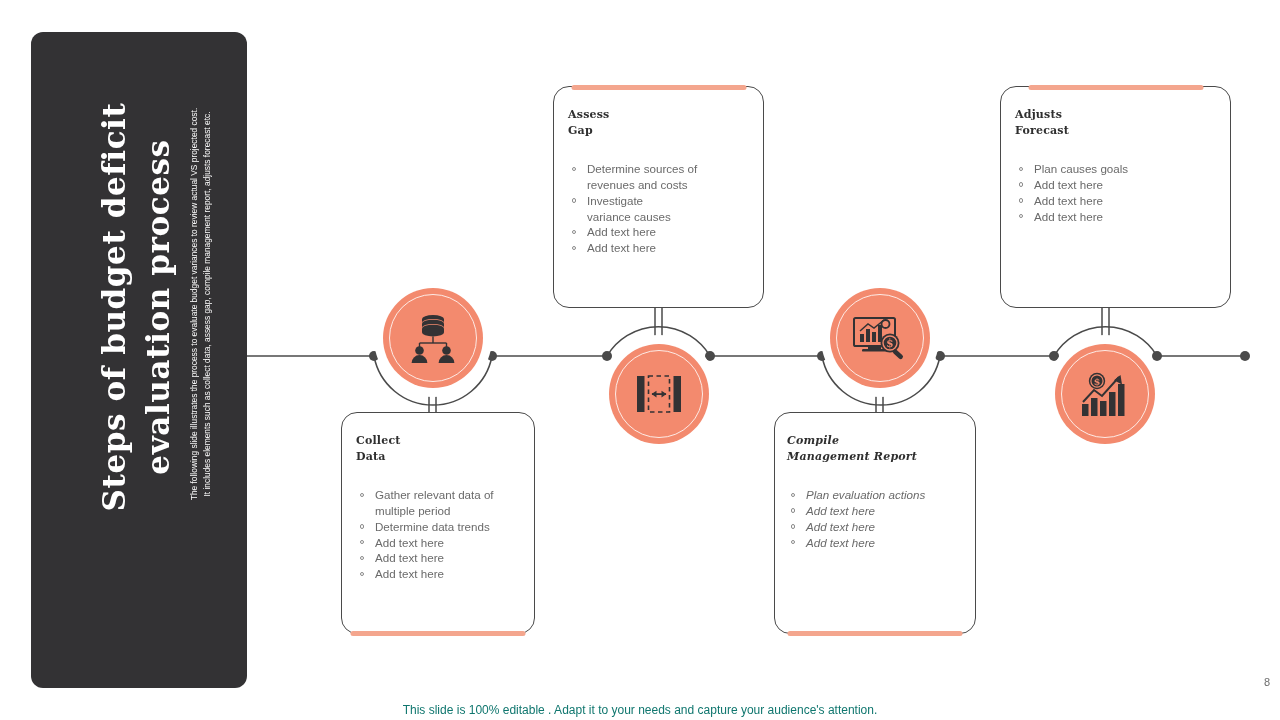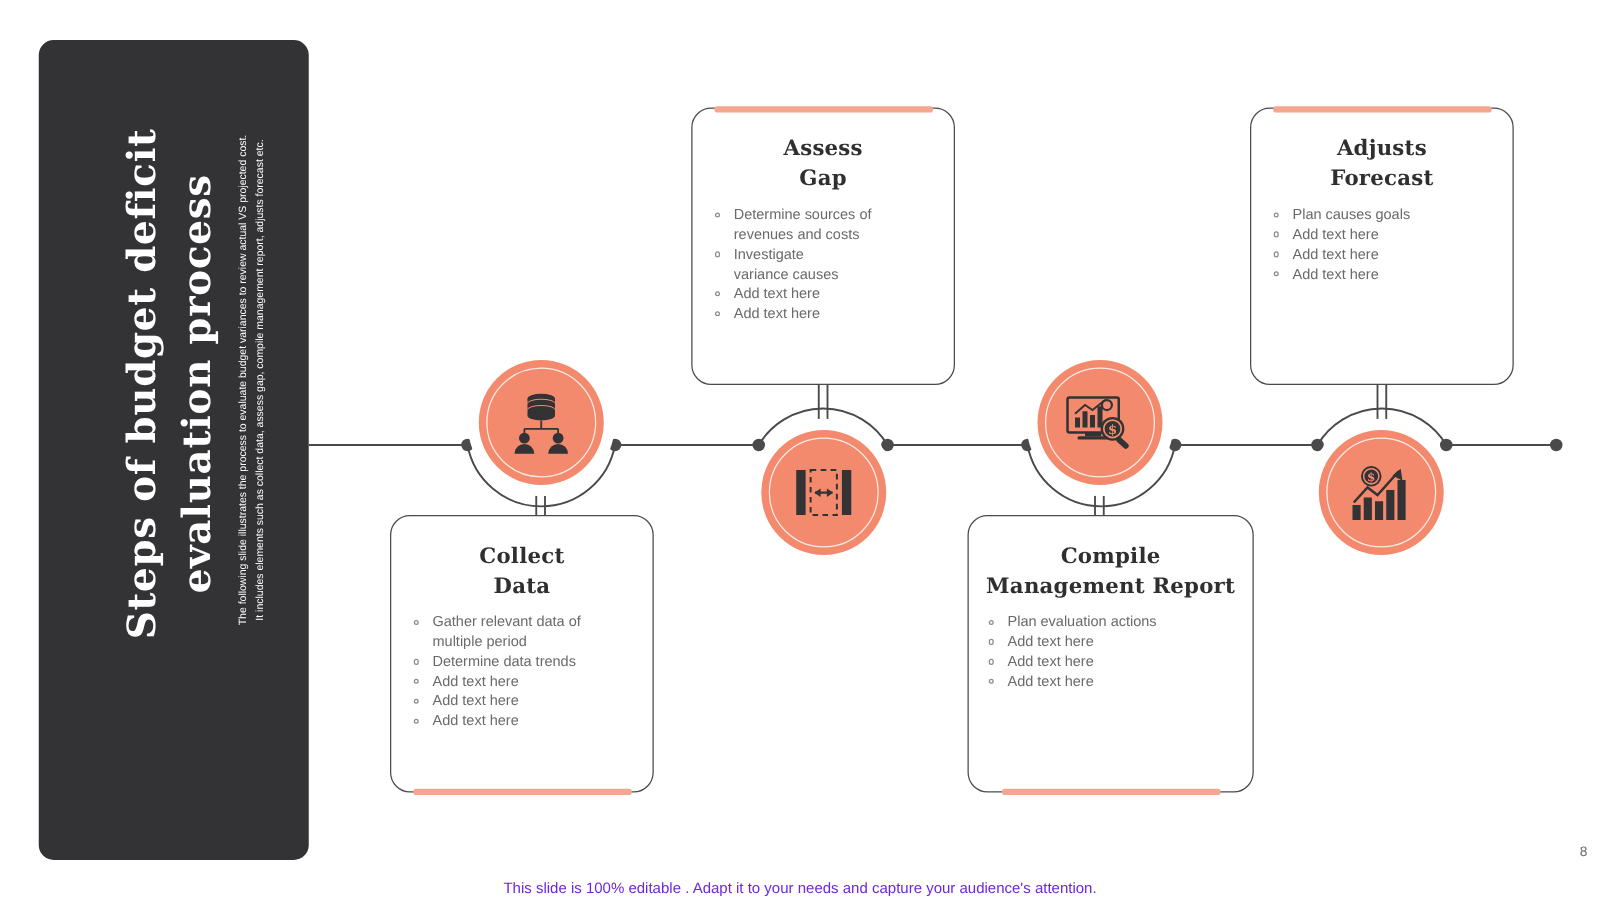--- a/index.html
+++ b/index.html
@@ -60,52 +60,52 @@
     border-radius:16px;
     background:#ffffff;
     box-sizing:border-box;
   }
   .accent{
     position:absolute;height:5px;border-radius:3px;background:#F4A68E;
   }
   .accent.top{top:-2.5px;left:50%;transform:translateX(-50%);}
   .accent.bottom{bottom:-2.5px;left:50%;transform:translateX(-50%);}
   .card-title{
-    text-align:center;
+    text-align:left;
     font-family:"DejaVu Serif", serif;
     font-weight:700;
-    font-size:17px;
+    font-size:11px;
     line-height:1.42;
     color:#2f2f2f;
     white-space:pre-line;
     letter-spacing:.2px;
   }
   .bullets{
-    margin:9px 0 0 0;padding:0;list-style:none;
+    margin:23px 0 0 0;padding:0;list-style:none;
   }
   .bullets li{
     position:relative;
     padding-left:19px;
     color:#6a6a6a;
     font-size:11.6px;
     line-height:15.8px;
     white-space:pre-line;
   }
   .bullets li::before{
     content:"";
     position:absolute;left:4px;top:5.4px;
     width:4.4px;height:4.4px;border-radius:50%;
     border:1px solid #8a8a8a;
     box-sizing:border-box;
   }
 
   
   .footer{
     position:absolute;left:0;top:703px;width:1280px;
-    text-align:center;color:#6d28d9;font-size:12px;
+    text-align:center;color:#0f766e;font-size:12px;
   }
   .page-num{
     position:absolute;right:10px;top:676px;
     color:#6d6d6d;font-size:11px;
   }
 </style>
 </head>
 <body>
 
 <div id="slide">
@@ -244,47 +244,47 @@
     <ul class="bullets">
       <li>Determine  sources of
 revenues  and costs</li>
       <li>Investigate
 variance  causes</li>
       <li>Add text here</li>
       <li>Add text here</li>
     </ul>
   </div>
 
-  <div class="card" style="left:1000px;top:86px;width:211px;height:222px;padding:20px 14px 0 14px;">
+  <div class="card" style="left:1000px;top:86px;width:231px;height:222px;padding:20px 14px 0 14px;">
     <div class="accent top" style="width:175px;"></div>
     <div class="card-title">Adjusts
 Forecast</div>
     <ul class="bullets">
       <li>Plan causes  goals</li>
       <li>Add text here</li>
       <li>Add text here</li>
       <li>Add text here</li>
     </ul>
   </div>
 
-  <div class="card" style="left:312px;top:412px;width:211px;height:222px;padding:20px 14px 0 14px;">
+  <div class="card" style="left:341px;top:412px;width:194px;height:222px;padding:20px 14px 0 14px;">
     <div class="accent bottom" style="width:175px;"></div>
     <div class="card-title">Collect
 Data</div>
     <ul class="bullets">
       <li>Gather relevant  data of
 multiple period</li>
       <li>Determine  data trends</li>
       <li>Add text here</li>
       <li>Add text here</li>
       <li>Add text here</li>
     </ul>
   </div>
 
-  <div class="card" style="left:774px;top:412px;width:229px;height:222px;padding:20px 12px 0 12px;">
+  <div class="card" style="left:774px;top:412px;width:202px;height:222px;padding:20px 12px 0 12px;font-style:italic;">
     <div class="accent bottom" style="width:175px;"></div>
     <div class="card-title">Compile
 Management Report</div>
     <ul class="bullets">
       <li>Plan evaluation  actions</li>
       <li>Add text here</li>
       <li>Add text here</li>
       <li>Add text here</li>
     </ul>
   </div>

